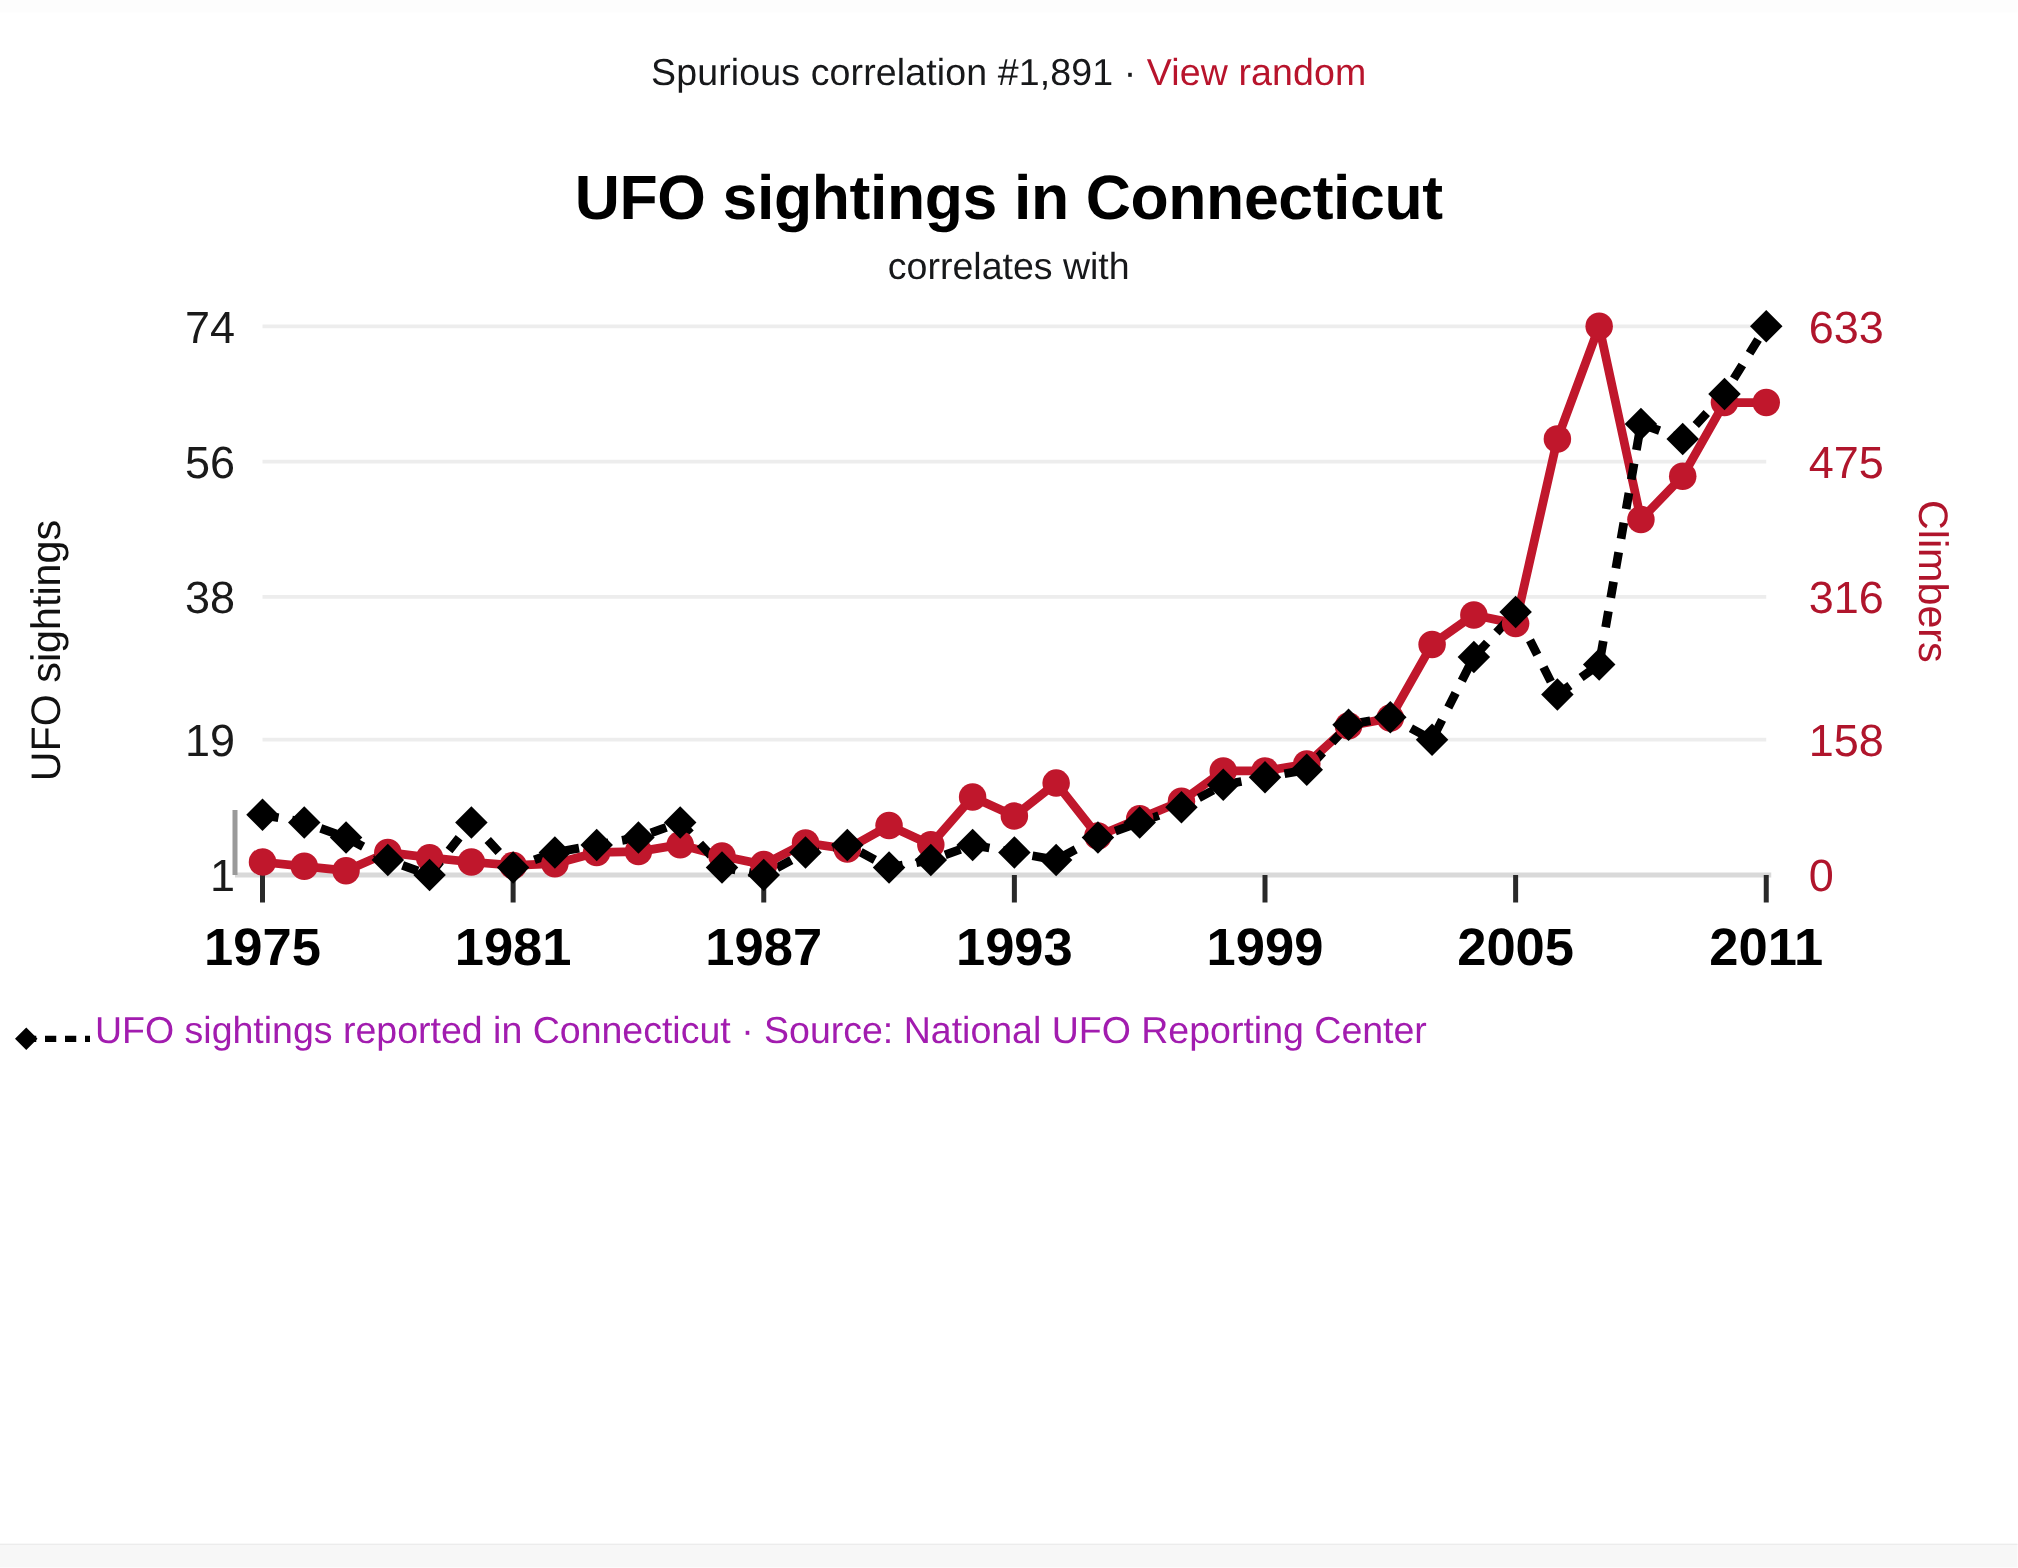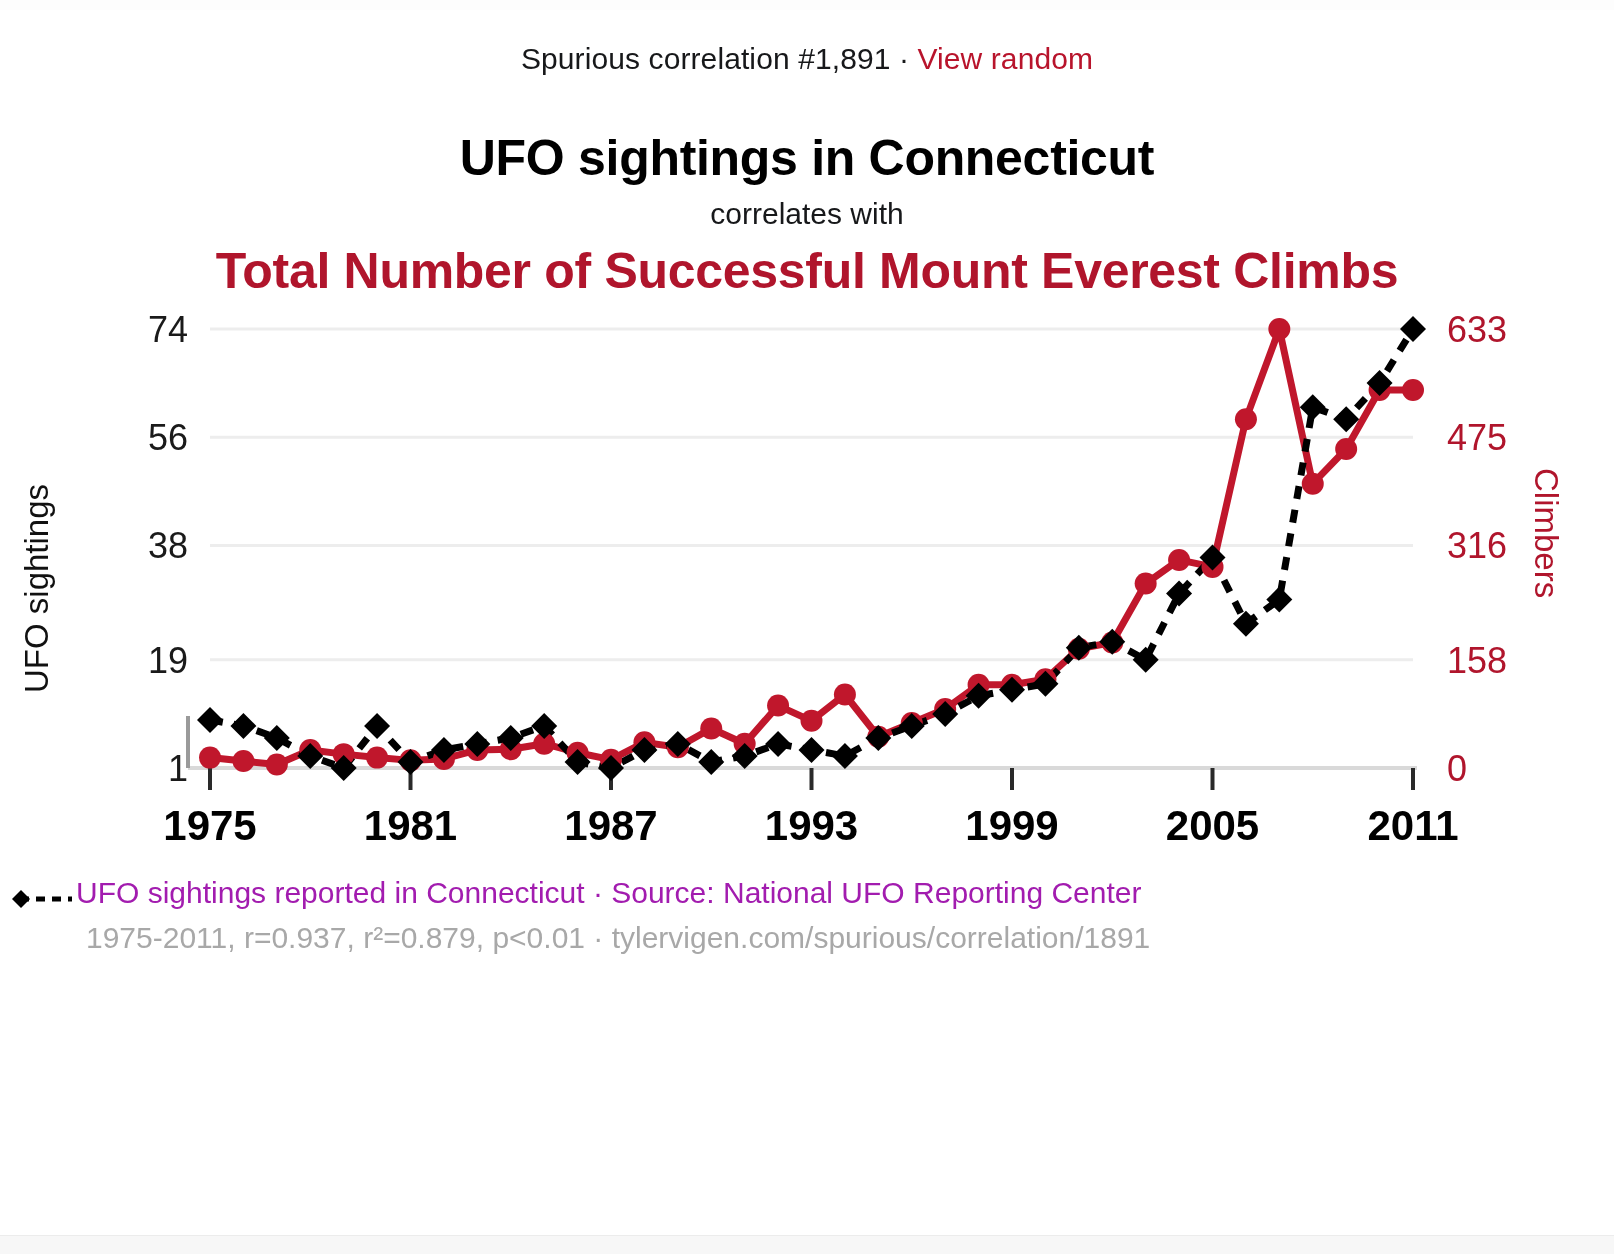--- a/index.html
+++ b/index.html
@@ -91,21 +91,20 @@
 <div class="page">
 
   <div class="topstrip"></div>
 
   <div class="subhead">
     <span>Spurious correlation #1,891 · </span><a href="#">View random</a>
   </div>
 
   <div class="title-main">UFO sightings in Connecticut</div>
   <div class="title-mid">correlates with</div>
-  <div class="title-sub">Total Number of Successful Mount Everest Climbs</div>
 
   <div class="chart-wrap">
     <svg class="chart-svg" id="chart" width="1614" height="545" viewBox="0 0 1614 545">
         <line x1="210" y1="455" x2="1413" y2="455" stroke="#ededed" stroke-width="3"></line>
         <text x="188" y="468" text-anchor="end" font-size="36" fill="#1a1a1a" font-family="&quot;Liberation Sans&quot;, sans-serif">1</text>
         <text x="1447" y="468" text-anchor="start" font-size="36" fill="#b0152c" font-family="&quot;Liberation Sans&quot;, sans-serif">0</text>
         <line x1="210" y1="346.75342465753425" x2="1413" y2="346.75342465753425" stroke="#ededed" stroke-width="3"></line>
         <text x="188" y="359.75342465753425" text-anchor="end" font-size="36" fill="#1a1a1a" font-family="&quot;Liberation Sans&quot;, sans-serif">19</text>
         <text x="1447" y="359.75342465753425" text-anchor="start" font-size="36" fill="#b0152c" font-family="&quot;Liberation Sans&quot;, sans-serif">158</text>
         <line x1="210" y1="232.4931506849315" x2="1413" y2="232.4931506849315" stroke="#ededed" stroke-width="3"></line>
@@ -220,18 +219,17 @@
       <span class="legend-mark">
         <svg width="64" height="22" viewBox="0 0 64 22">
           <path d="M10 11 L62 11" stroke="#000" stroke-width="5" stroke-dasharray="9 7" fill="none"></path>
           <path d="M11 2 L20 11 L11 20 L2 11 Z" fill="#000"></path>
         </svg>
       </span>
       <span class="legend-text">UFO sightings reported in Connecticut · Source: National UFO Reporting Center</span>
     </div>
 
 
-    <div class="stats-row">1975-2011, r=0.937, r²=0.879, p&lt;0.01 · tylervigen.com/spurious/correlation/1891</div>
   </div>
 
 
   <div class="bottomstrip"></div>
 </div>
 
 </body></html>

